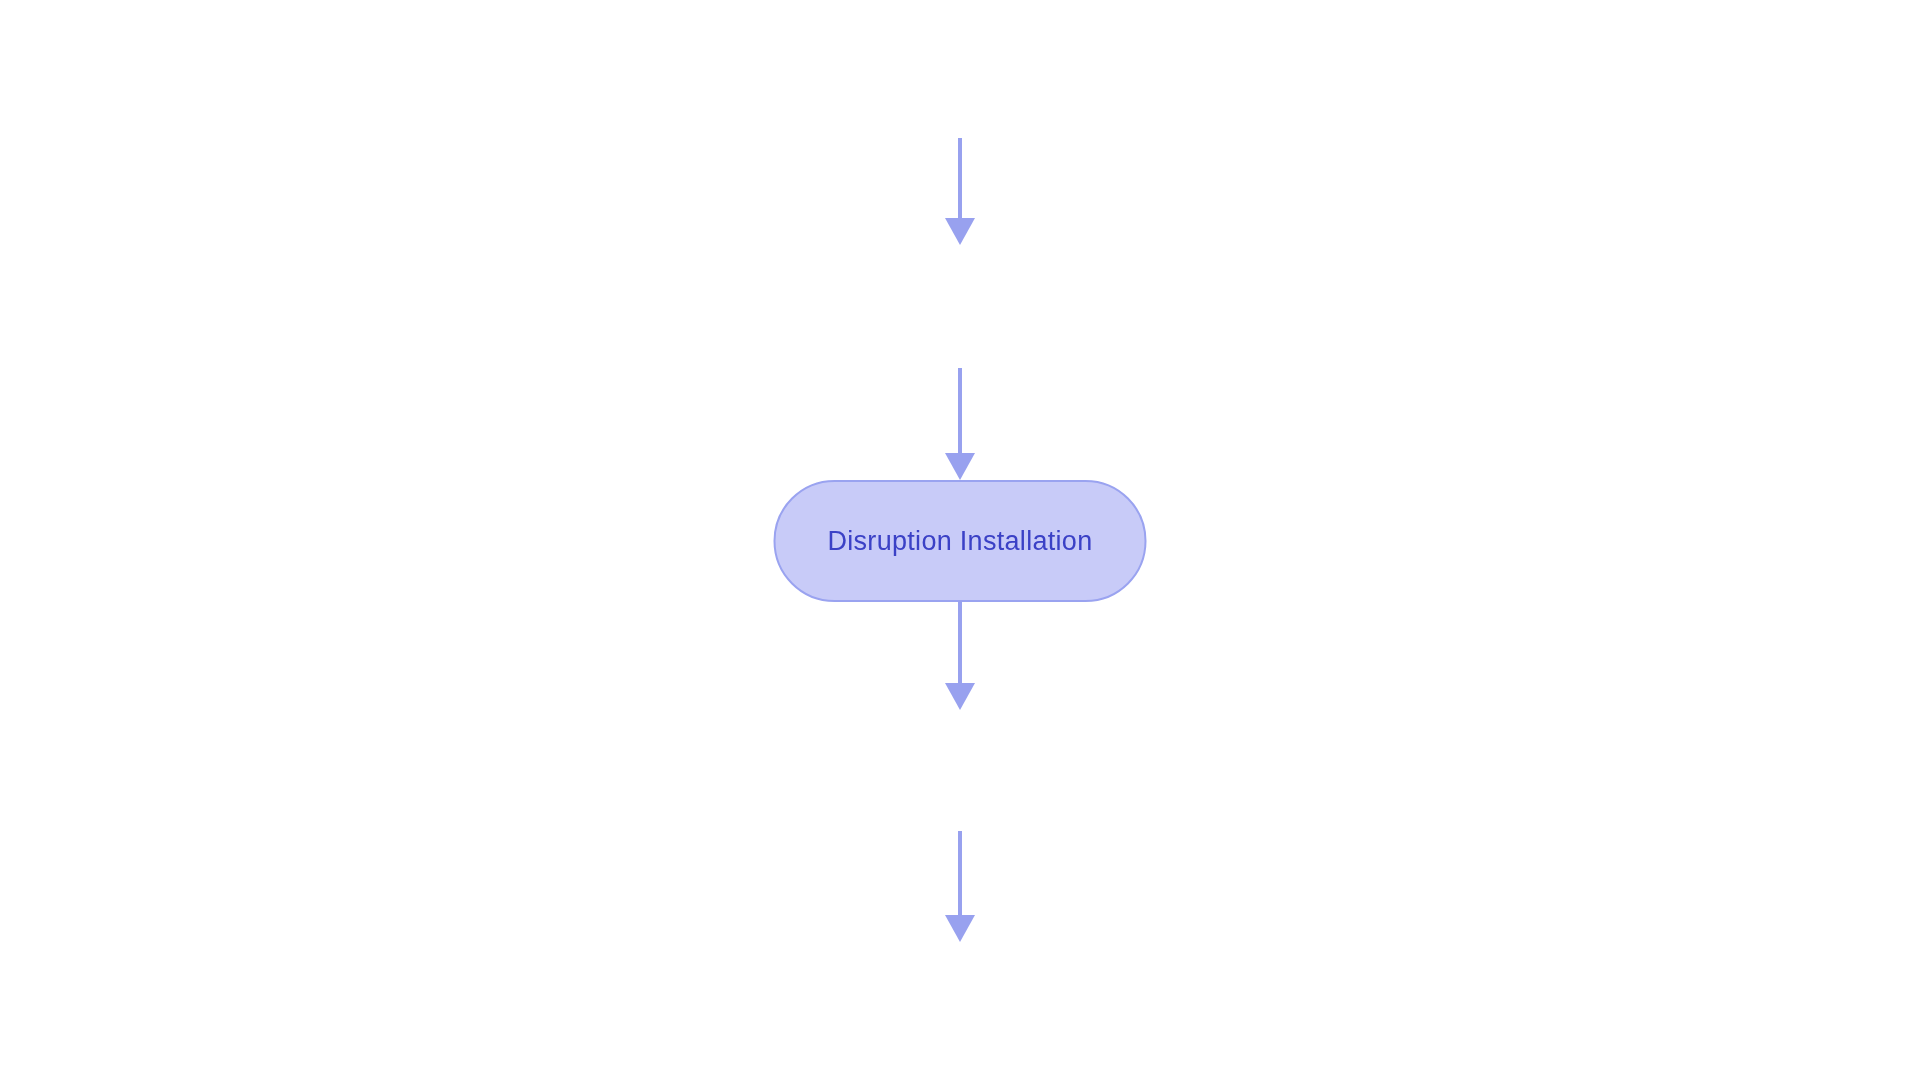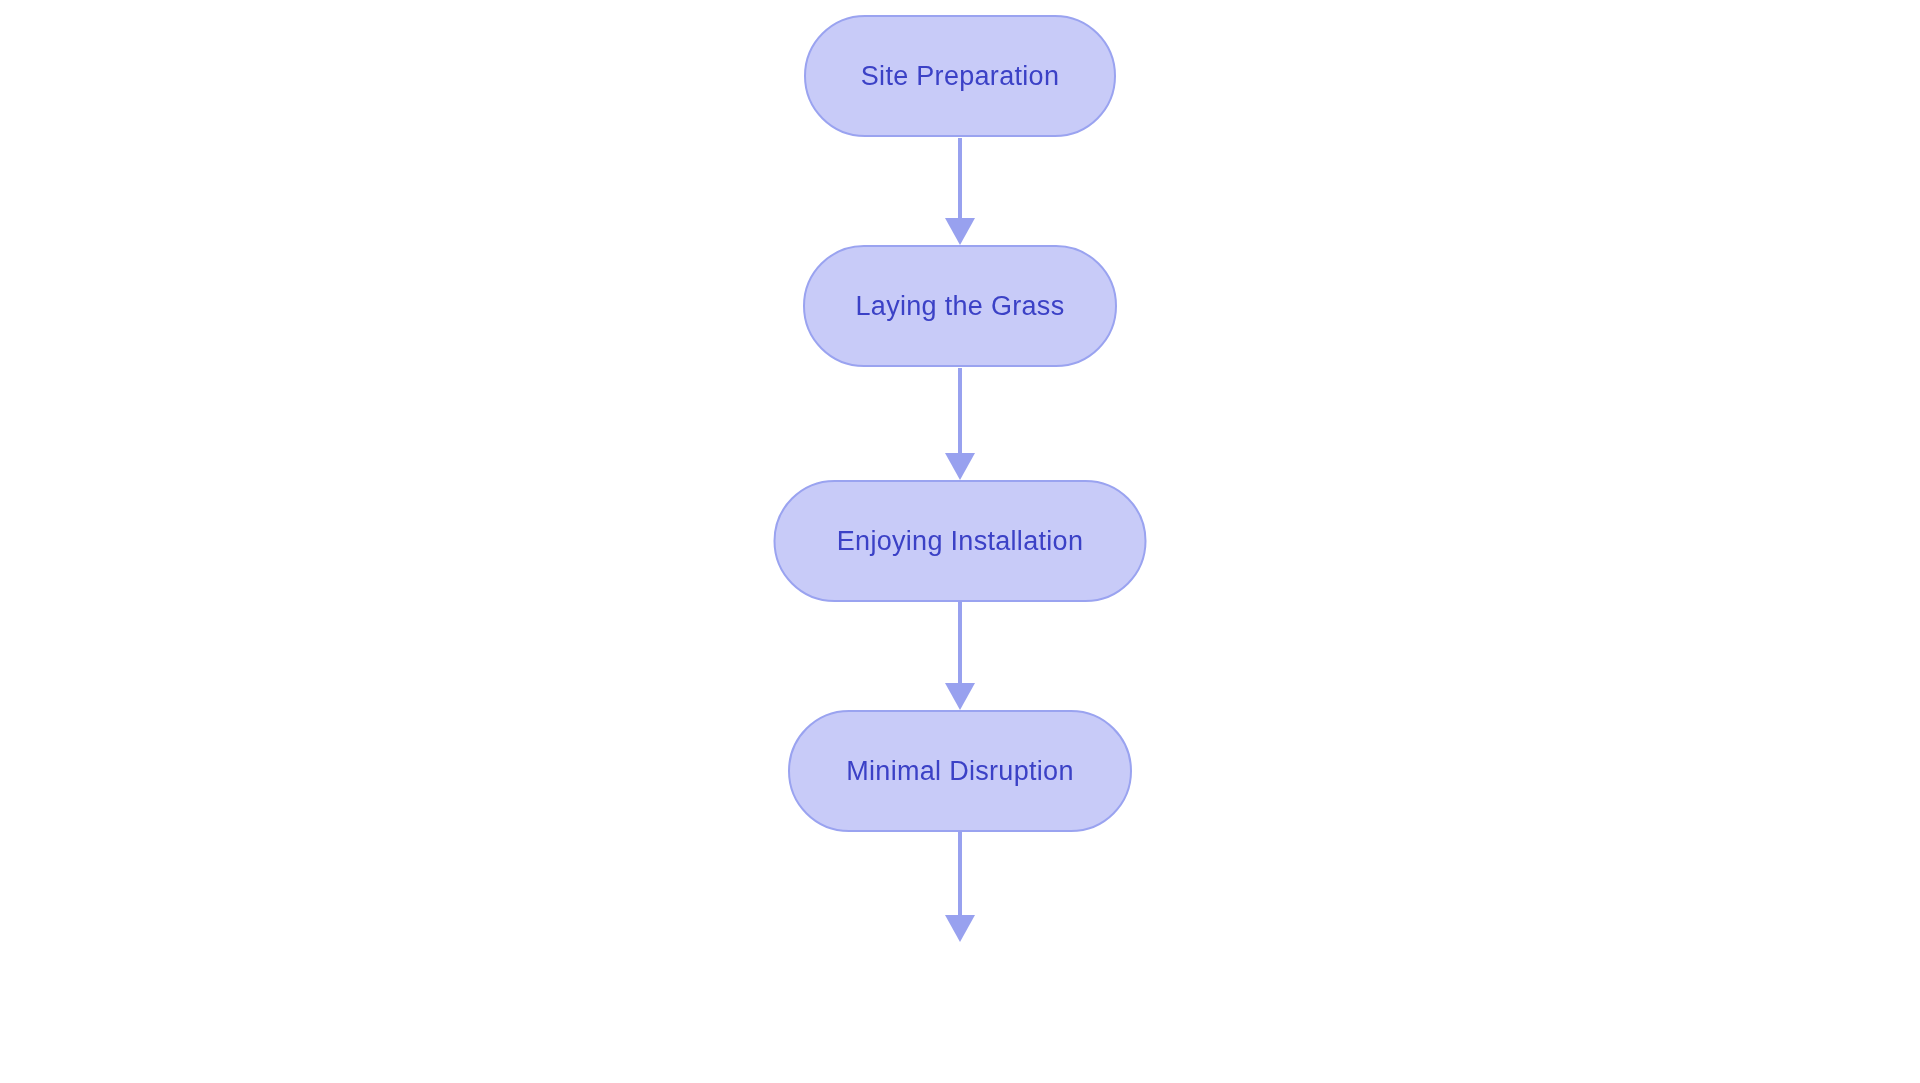--- a/index.html
+++ b/index.html
@@ -76,50 +76,41 @@
     border-left: 15px solid transparent;
     border-right: 15px solid transparent;
     border-top: 27px solid var(--arrow);
   }
 </style>
 </head>
 <body>
 
 <div class="canvas">
 
-  <div class="node node-1">
-    <span class="node-label">Site Preparation</span>
-  </div>
 
   <div class="arrow arrow-1">
     <div class="arrow-line"></div>
     <div class="arrow-head"></div>
   </div>
 
-  <div class="node node-2">
-    <span class="node-label">Laying the Grass</span>
-  </div>
 
   <div class="arrow arrow-2">
     <div class="arrow-line"></div>
     <div class="arrow-head"></div>
   </div>
 
   <div class="node node-3">
-    <span class="node-label">Enjoying Installation</span>
+    <span class="node-label">Disruption Installation</span>
   </div>
 
   <div class="arrow arrow-3">
     <div class="arrow-line"></div>
     <div class="arrow-head"></div>
   </div>
 
-  <div class="node node-4">
-    <span class="node-label">Minimal Disruption</span>
-  </div>
 
   <div class="arrow arrow-4">
     <div class="arrow-line"></div>
     <div class="arrow-head"></div>
   </div>
 
 
 </div>
 
 </body></html>

